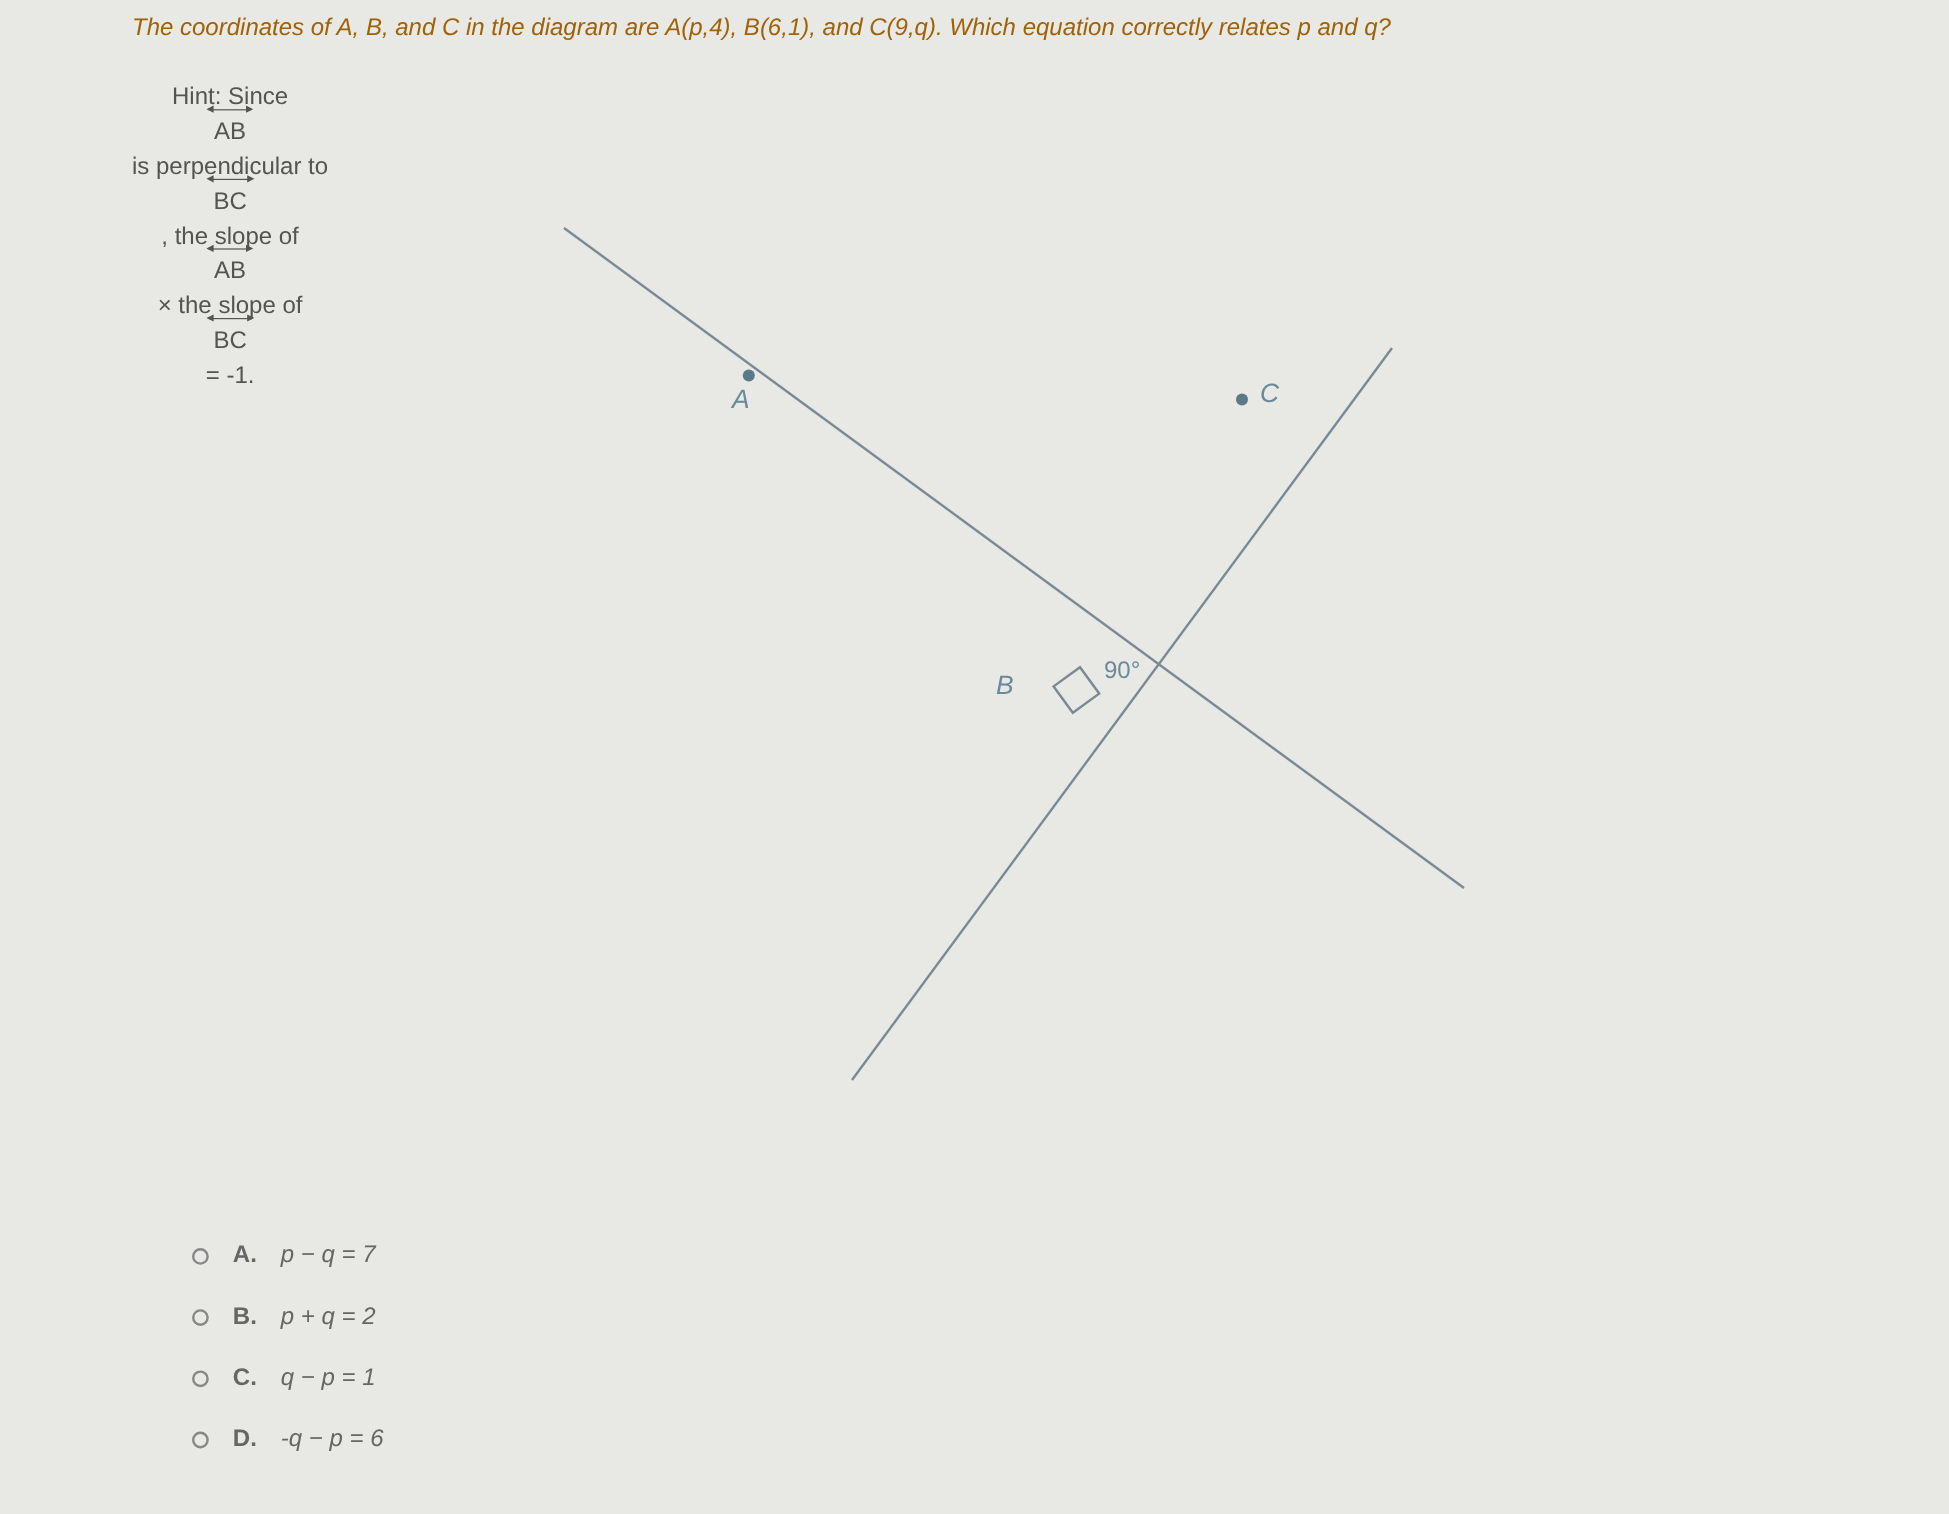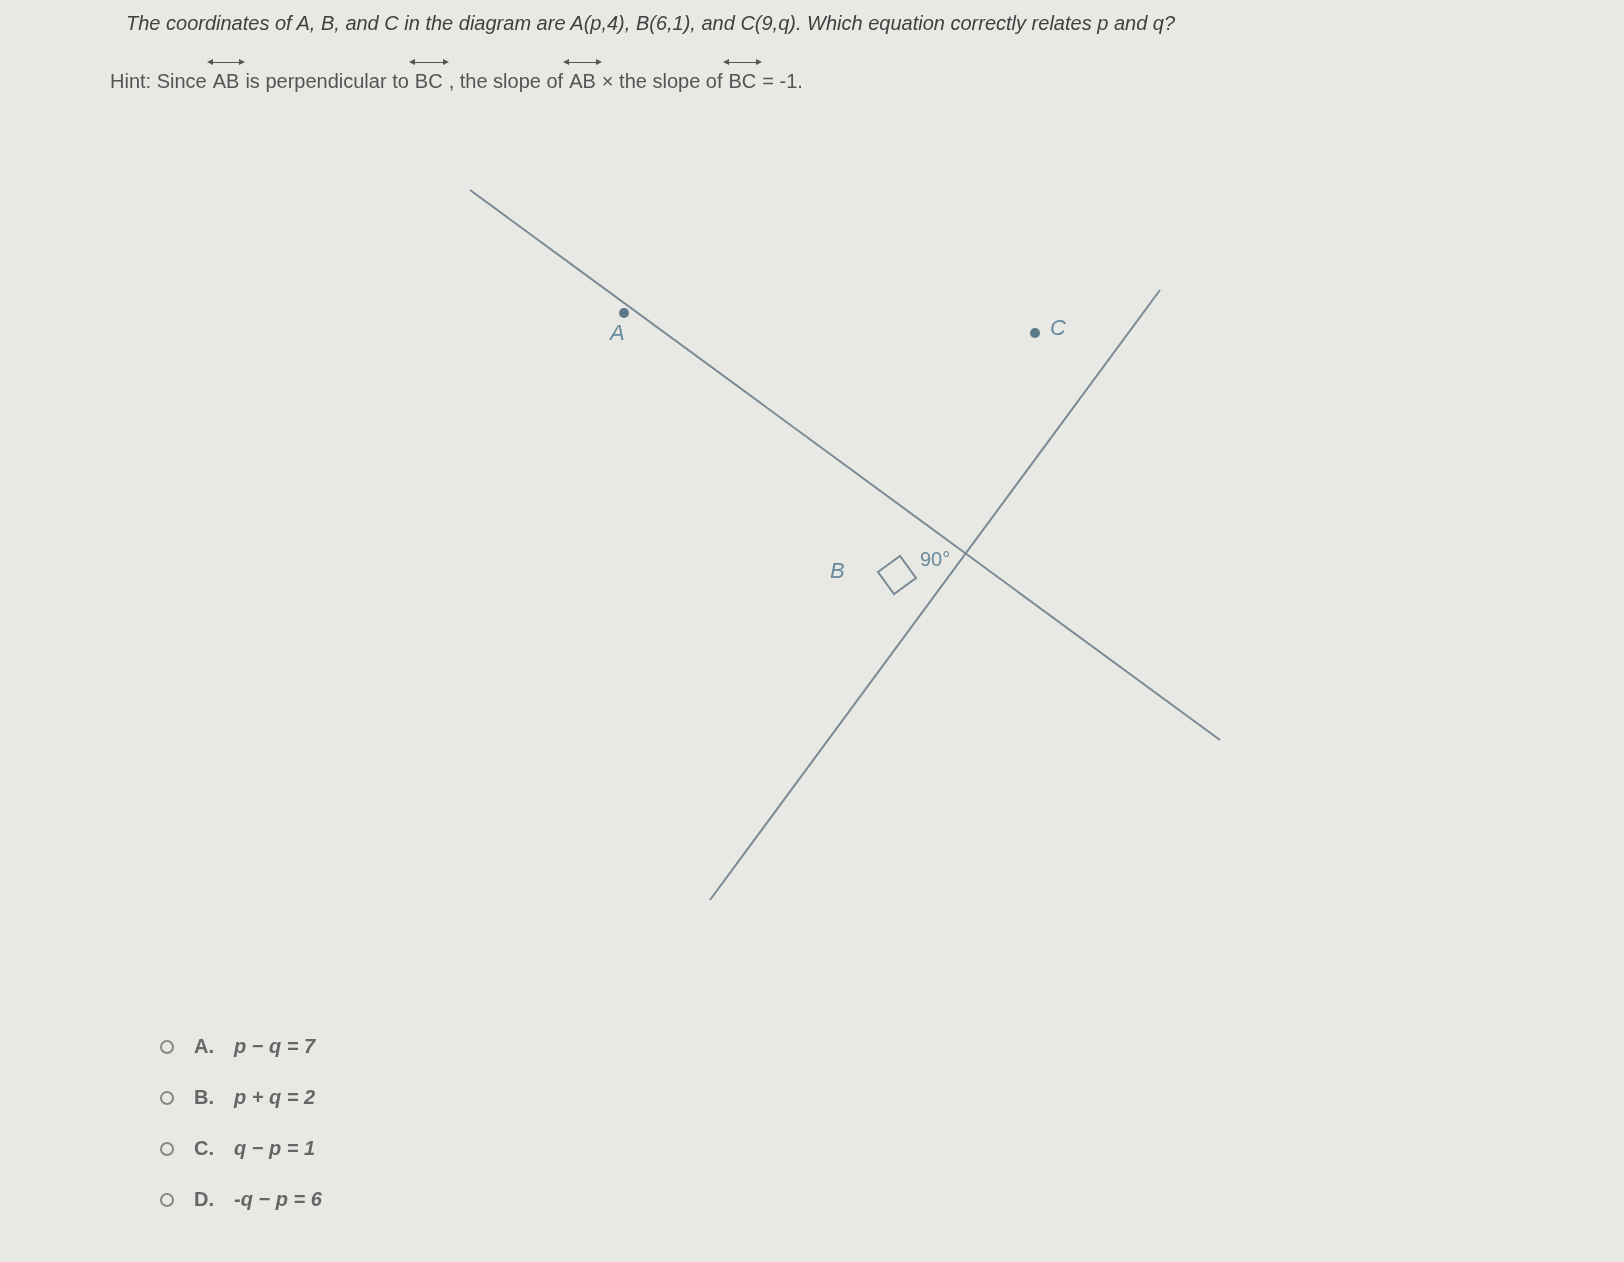--- a/index.html
+++ b/index.html
@@ -12,34 +12,35 @@
       height: 1262px;
       background: #e8e8e4;
       font-family: Arial, sans-serif;
       position: relative;
       color: #555;
       overflow: hidden;
     }
     .question-text {
       position: absolute;
       top: 12px;
-      left: 126px;
+      left: 110px;
       font-size: 20px;
-      color: #404040;
+      color: #a16207;
       font-style: italic;
     }
     .hint-text {
       position: absolute;
       top: 70px;
       left: 110px;
       font-size: 20px;
       color: #545454;
       display: flex;
       align-items: center;
       gap: 6px;
+      flex-direction: column;
     }
     .line-over {
       position: relative;
       display: inline-block;
     }
     .line-over::before {
       content: '';
       position: absolute;
       top: -8px;
       left: -4px;
@@ -99,21 +100,20 @@
       margin-right: 20px;
       background: #e8e8e4;
     }
     .option-letter {
       font-weight: bold;
       margin-right: 20px;
       min-width: 20px;
     }
     .option-text {
       font-style: italic;
-      font-weight: bold;
     }
     .diagram-label {
       position: absolute;
       font-size: 22px;
       color: #6a8a9a;
       font-style: italic;
     }
     .angle-label {
       position: absolute;
       font-size: 20px;

